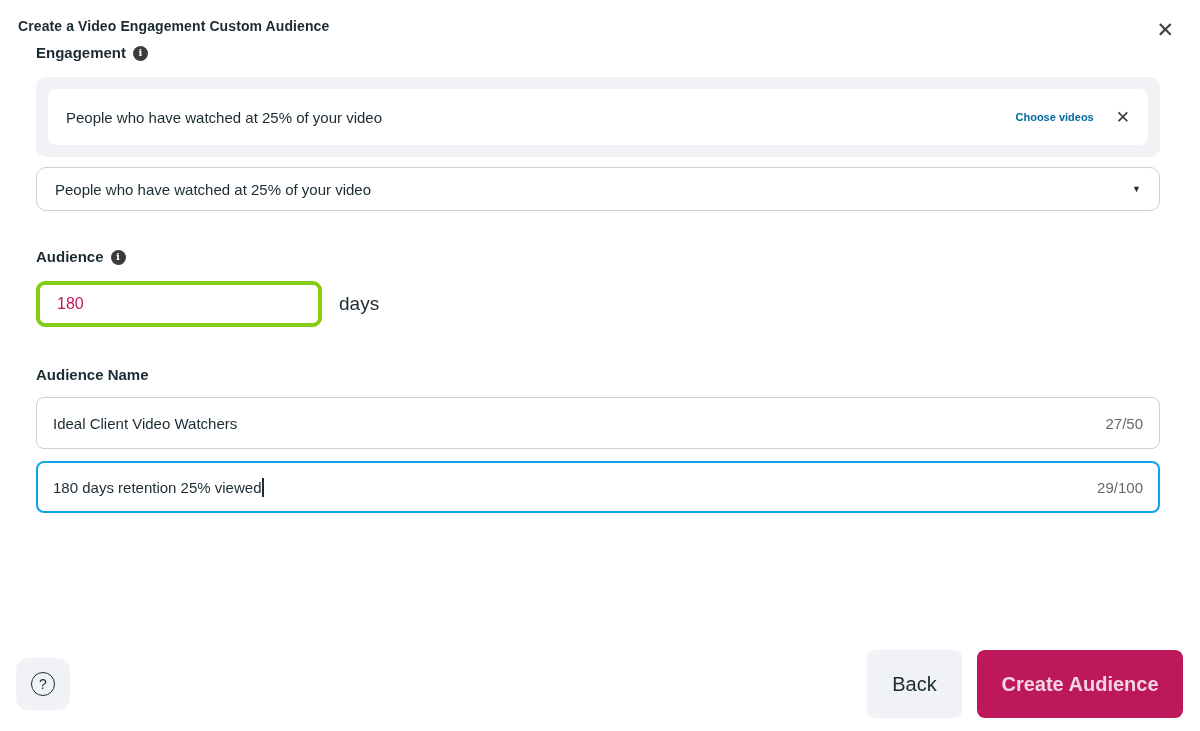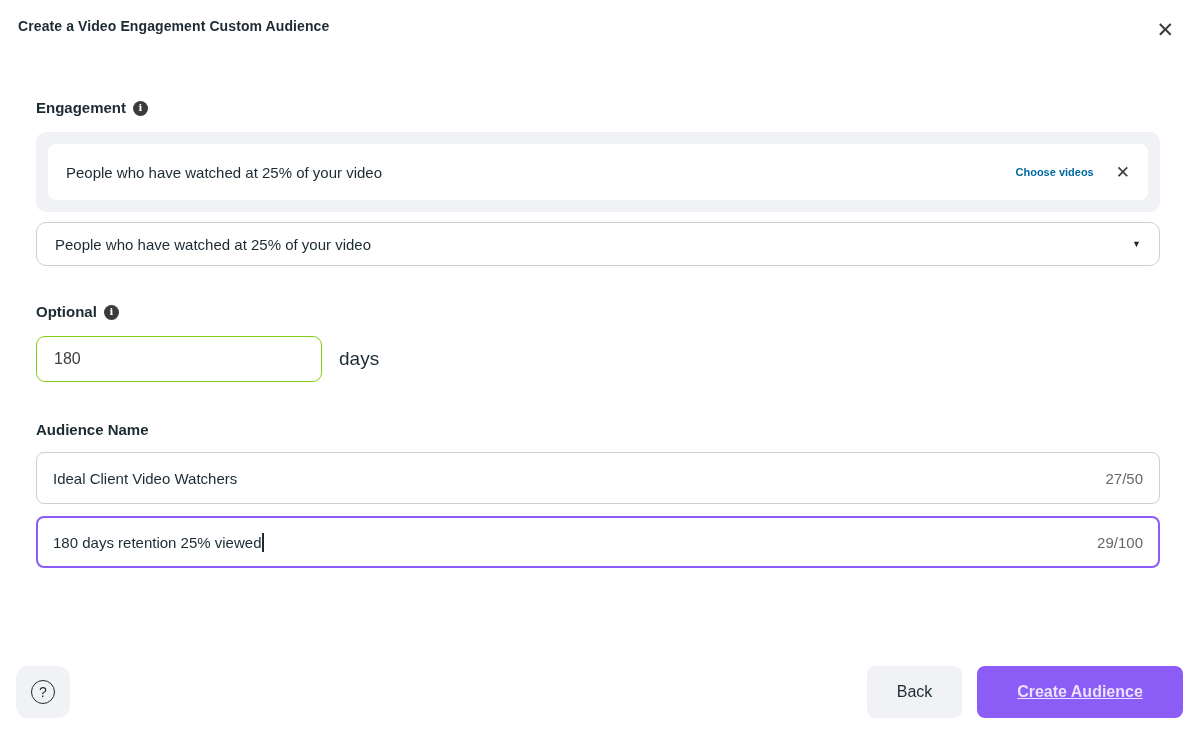--- a/index.html
+++ b/index.html
@@ -29,21 +29,21 @@
   .section-label {
     font-size: 15px; font-weight: 700; color: #1c2b33;
     display: flex; align-items: center; gap: 7px; line-height: 20px;
   }
   .info-icon {
     width: 15px; height: 15px; border-radius: 50%; background: #3a3b3c;
     color: #fff; font-size: 10px; font-weight: 700; font-style: normal;
     display: inline-flex; align-items: center; justify-content: center;
     font-family: "DejaVu Serif", serif;
   }
-  .label-engagement { margin-top: 55px; }
+  .label-engagement { }
   .label-retention  { margin-top: 36px; }
   .label-audience   { margin-top: 38px; }
   .label-desc       { margin-top: 36px; }
   .optional { color: #8a8d91; font-weight: 700; }
   .dot-sep  { color: #8a8d91; font-weight: 700; margin: 0 2px; }
 
   
   .gray-panel {
     margin-top: 14px; background: #f0f2f5; border-radius: 10px; padding: 12px;
   }
@@ -68,36 +68,36 @@
     margin-top: 10px; height: 44px; border: 1px solid #ccd0d5; border-radius: 10px;
     display: flex; align-items: center; padding: 0 18px; font-size: 15px;
     background: #fff; cursor: pointer;
   }
   .select-value { flex: 1; }
   .select-caret { font-size: 9px; color: #1c2b33; }
 
   
   .retention-row { margin-top: 14px; display: flex; align-items: center; }
   .retention-input {
-    width: 286px; height: 46px; border: 1px solid #84cc16; border-radius: 9px;
-    padding: 0 17px; font-size: 16px; color: #404040; font-family: inherit;
+    width: 286px; height: 46px; border: 4px solid #84cc16; border-radius: 9px;
+    padding: 0 17px; font-size: 16px; color: #be185d; font-family: inherit;
     outline: none; background: #fff;
   }
   .unit-text { margin-left: 17px; font-size: 19px; color: #1c2b33; }
 
   
   .textbox {
     margin-top: 12px; height: 52px; border: 1px solid #ccd0d5; border-radius: 8px;
     display: flex; align-items: center; padding: 0 16px; background: #fff;
   }
   .textbox input {
     flex: 1; border: none; outline: none; font-size: 15px; color: #1c2b33;
     font-family: inherit; background: transparent; padding: 0;
   }
-  .textbox.focused { border: 2px solid #8b5cf6; padding: 8px 15px; }
+  .textbox.focused { border: 2px solid #0ea5e9; padding: 8px 15px; }
   .desc-value { font-size: 15px; color: #1c2b33; white-space: pre; }
   .text-caret {
     display: inline-block; width: 1.5px; height: 19px; background: #1c2b33;
     vertical-align: middle; margin-left: 1px;
   }
   .char-counter { margin-left: auto; color: #65676b; font-size: 15px; padding-left: 12px; }
 
   
   .footer {
     position: absolute; left: 0; right: 0; bottom: 13px;
@@ -107,30 +107,30 @@
     width: 54px; height: 52px; background: #f0f2f5; border: none; border-radius: 12px;
     display: flex; align-items: center; justify-content: center; cursor: pointer;
   }
   .help-glyph {
     width: 24px; height: 24px; border: 1.7px solid #1c2b33; border-radius: 50%;
     display: flex; align-items: center; justify-content: center;
     font-size: 14px; font-weight: 500; color: #1c2b33;
   }
   .footer-spacer { flex: 1; }
   .btn {
-    height: 52px; border: none; border-radius: 8px; font-size: 16px;
+    height: 68px; border: none; border-radius: 8px; font-size: 20px;
     font-family: inherit; cursor: pointer;
   }
   .btn-back {
     background: #f0f2f5; color: #1c2b33; width: 95px; font-weight: 500;
     margin-right: 15px;
   }
   .btn-create {
-    background: #8b5cf6; color: rgba(255,255,255,0.82); width: 206px;
-    font-weight: 600; cursor: default; text-decoration: underline;
+    background: #be185d; color: rgba(255,255,255,0.82); width: 206px;
+    font-weight: 600; cursor: default;
   }
 </style>
 </head>
 <body>
 
 <div class="dialog">
 
   <div class="header">
     <h1 class="title">Create a Video Engagement Custom Audience</h1>
     <button class="close-btn">✕</button>
@@ -150,21 +150,21 @@
         <button class="rule-remove">✕</button>
       </div>
     </div>
 
     <div class="select-box">
       <span class="select-value">People who have watched at 25% of your video</span>
       <span class="select-caret">▼</span>
     </div>
 
     <div class="section-label label-retention">
-      <span>Optional</span>
+      <span>Audience</span>
       <span class="info-icon">i</span>
     </div>
 
     <div class="retention-row">
       <input class="retention-input" value="180" style="">
       <span class="unit-text">days</span>
     </div>
 
     <div class="section-label label-audience">
       <span>Audience Name</span>

